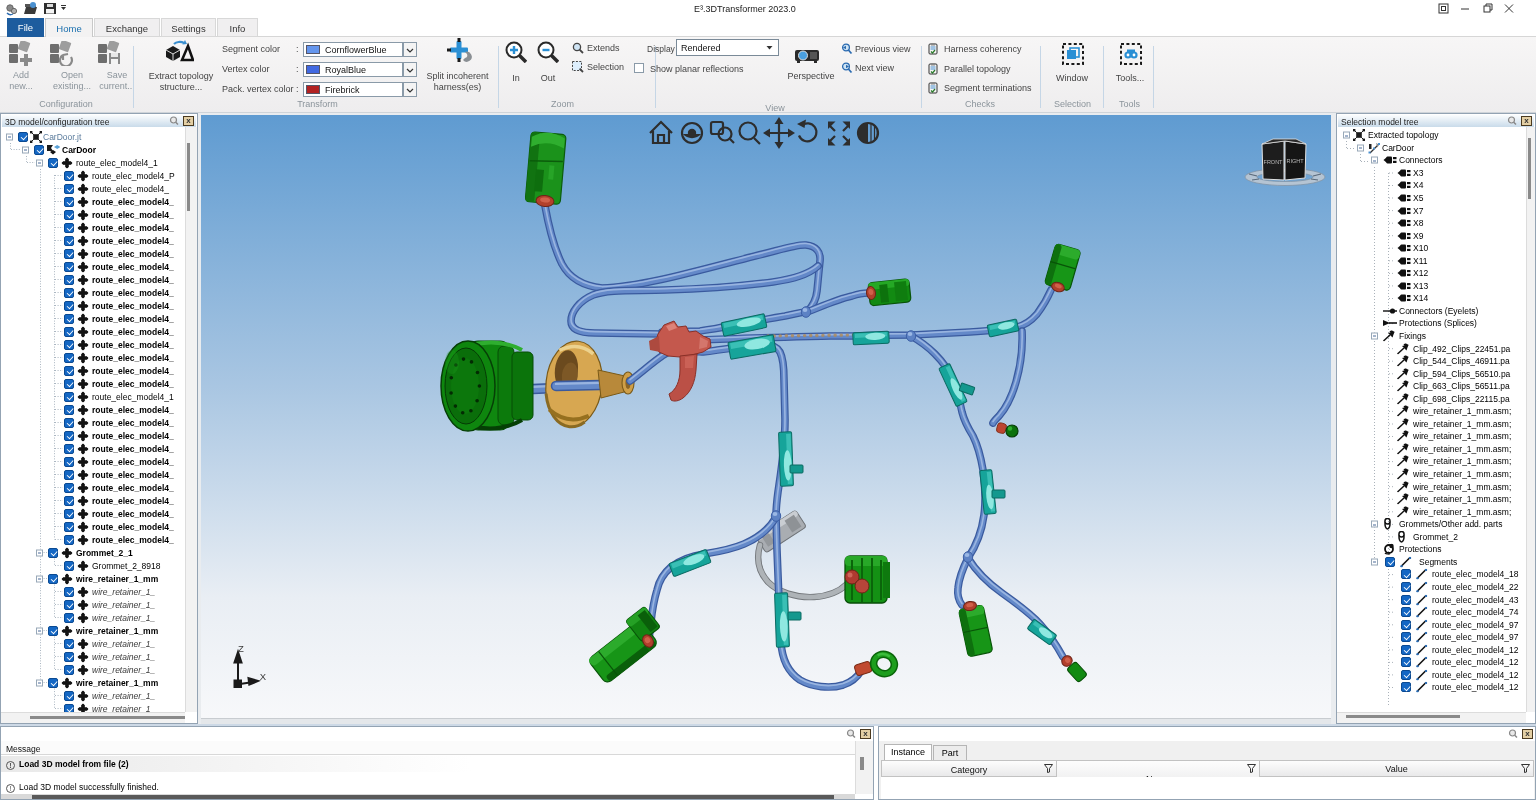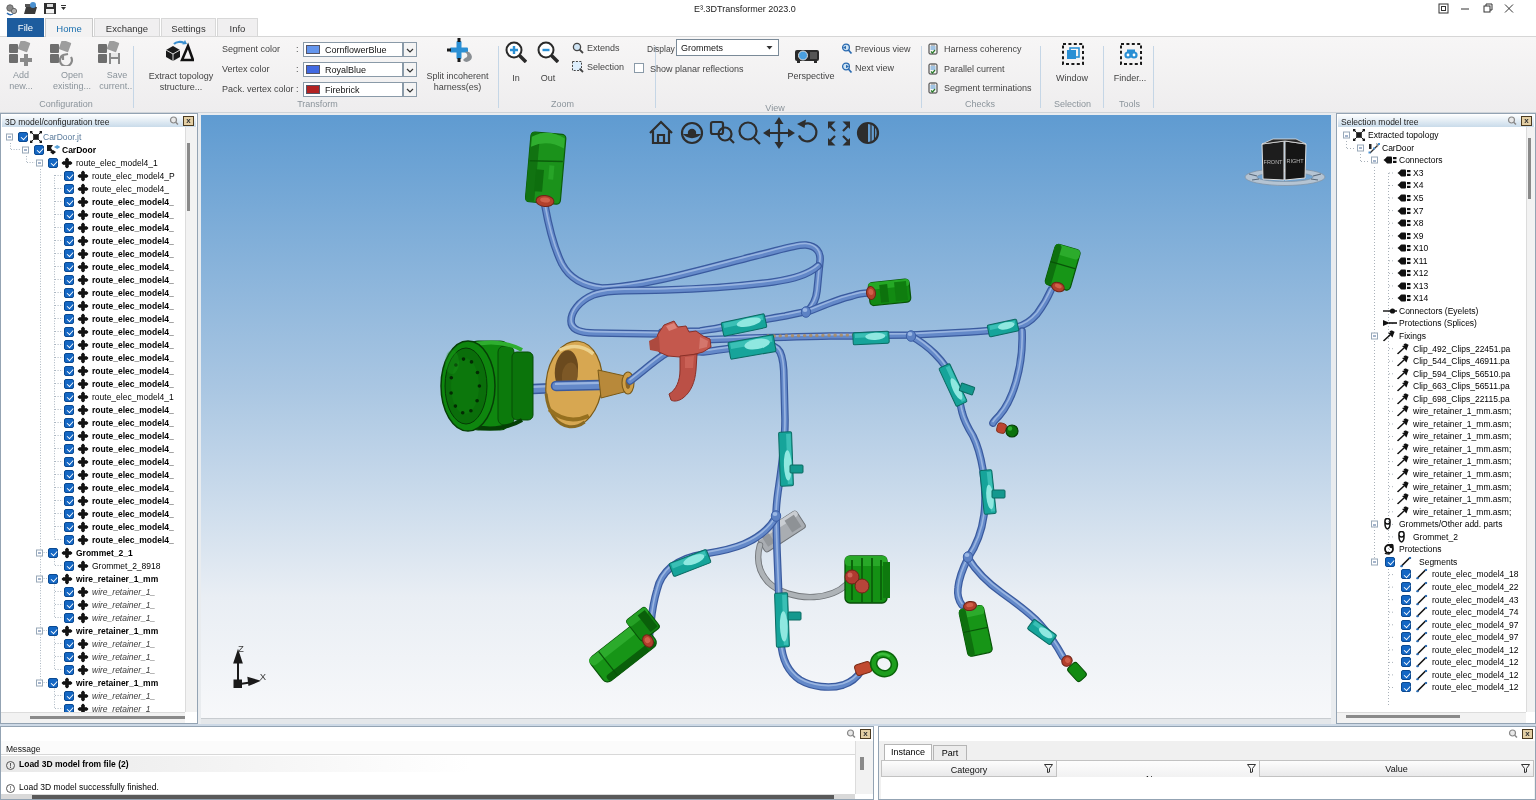--- a/index.html
+++ b/index.html
@@ -215,21 +215,21 @@
   </div>
 <div class="abs" style="left:535px;top:99px;width:55px;height:10px;">
     <div class="rbtxt" style="left:0;top:0;width:55px">Zoom</div>
   </div>
 <div class="rsep" style="left:655px;top:46px"></div>
 <div class="abs" style="left:647px;top:44px;width:46px;height:11px;">
     <div class="rbtxt rdark" style="left:0;top:0;text-align:left;font-size:8.5px;white-space:nowrap">Display mode</div>
   </div>
 <div class="abs" style="left:676px;top:39px;width:104px;height:17px;">
     <div class="abs" style="left:0;top:0;width:103px;height:17px;background:#fff;border:1px solid #7a8a98"></div>
-    <div class="abs" style="left:5px;top:3.5px;font-size:9px;color:#111">Grommets</div>
+    <div class="abs" style="left:5px;top:3.5px;font-size:9px;color:#111">Rendered</div>
     <svg class="abs" style="left:90px;top:6px" width="8" height="8">
       <path d="M0.5 1 l3 3.5 3-3.5 Z" fill="#333"></path>
     </svg>
   </div>
 <div class="abs" style="left:634px;top:63px;width:11px;height:11px;">
     <div class="abs" style="left:0;top:0;width:10px;height:10px;background:#fff;border:1px solid #8a9aa8"></div>
   </div>
 <div class="abs" style="left:650px;top:64px;width:110px;height:10px;">
     <div class="rbtxt rdark" style="left:0;top:0;text-align:left">Show planar reflections</div>
   </div>
@@ -272,21 +272,21 @@
 <div class="abs" style="left:944px;top:44.0px;width:100px;height:10px;">
     <div class="rbtxt rdark" style="left:0;top:0;text-align:left">Harness coherency</div>
   </div>
 <svg class="abs" style="left:928px;top:62.5px" width="11" height="12" viewBox="0 0 11 12">
     <rect x="1" y="1" width="8" height="10" rx="1" fill="#f4f4f4" stroke="#333" stroke-width="1"></rect>
     <rect x="3" y="0" width="4" height="2.5" fill="#888"></rect>
     <path d="M2.5 4 h5 M2.5 6 h5" stroke="#4a90d0" stroke-width="1"></path>
     <path d="M3 8.5 l1.5 1.5 2.5 -3" stroke="#2a7a2a" stroke-width="1.2" fill="none"></path>
   </svg>
 <div class="abs" style="left:944px;top:63.5px;width:100px;height:10px;">
-    <div class="rbtxt rdark" style="left:0;top:0;text-align:left">Parallel current</div>
+    <div class="rbtxt rdark" style="left:0;top:0;text-align:left">Parallel topology</div>
   </div>
 <svg class="abs" style="left:928px;top:82.0px" width="11" height="12" viewBox="0 0 11 12">
     <rect x="1" y="1" width="8" height="10" rx="1" fill="#f4f4f4" stroke="#333" stroke-width="1"></rect>
     <rect x="3" y="0" width="4" height="2.5" fill="#888"></rect>
     <path d="M2.5 4 h5 M2.5 6 h5" stroke="#4a90d0" stroke-width="1"></path>
     <path d="M3 8.5 l1.5 1.5 2.5 -3" stroke="#2a7a2a" stroke-width="1.2" fill="none"></path>
   </svg>
 <div class="abs" style="left:944px;top:83.0px;width:100px;height:10px;">
     <div class="rbtxt rdark" style="left:0;top:0;text-align:left">Segment terminations</div>
   </div>
@@ -310,21 +310,21 @@
     <rect x="1" y="1" width="20" height="20" fill="none" stroke="#1a1a1a" stroke-width="2" stroke-dasharray="3 2.4"></rect>
     <g fill="#2a8fd4">
       <circle cx="8" cy="12" r="3.6"></circle>
       <circle cx="14" cy="12" r="3.6"></circle>
       <rect x="7" y="6.5" width="8" height="4"></rect>
     </g>
     <circle cx="8" cy="12" r="1.4" fill="#fff"></circle>
     <circle cx="14" cy="12" r="1.4" fill="#fff"></circle>
   </svg>
 <div class="abs" style="left:1106px;top:73px;width:48px;height:10px;">
-    <div class="rbtxt rdark" style="left:0;top:0;width:48px">Finder...</div>
+    <div class="rbtxt rdark" style="left:0;top:0;width:48px">Tools...</div>
   </div>
 <div class="abs" style="left:1102px;top:99px;width:55px;height:10px;">
     <div class="rbtxt" style="left:0;top:0;width:55px">Tools</div>
   </div>
 <div class="rsep" style="left:1153px;top:46px"></div>
 <div class="abs" style="left:0;top:113px;width:1536px;height:613px;background:#cdd9e6"></div>
 <div class="abs" style="left:197px;top:113px;width:1139px;height:611px;background:#e9ecef"></div>
 <div class="panel" style="left:0px;top:113px;width:198px;height:611px">
     <div class="ptitle">3D model/configuration tree</div>
     <svg class="pmag" style="left:168px" width="12" height="11">

